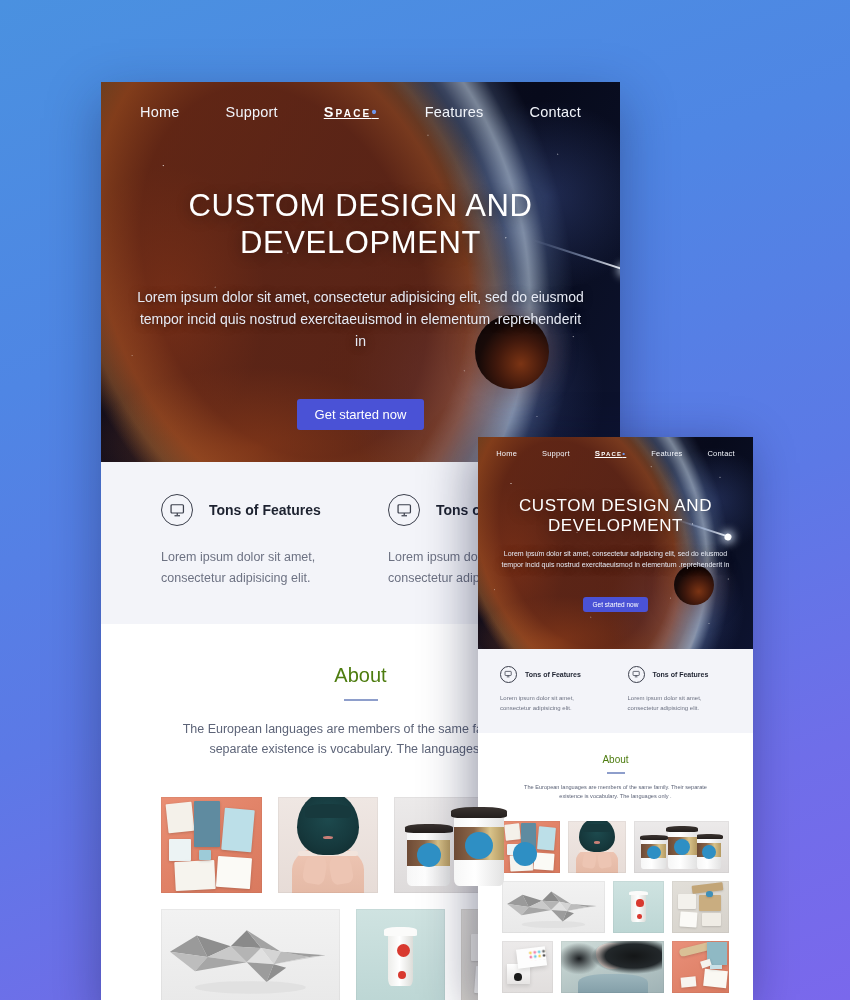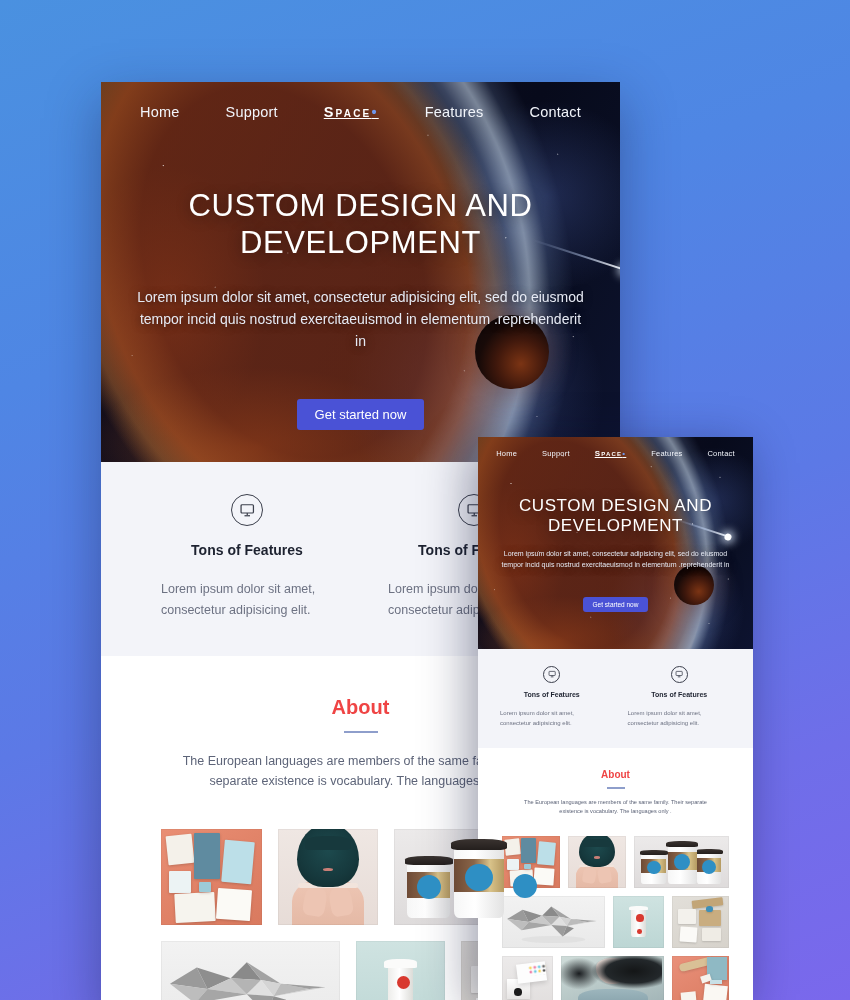--- a/index.html
+++ b/index.html
@@ -196,21 +196,21 @@
   }
   #big-window .cta { font-size: 13px; padding: 8px 18px; margin-top: 47px; }
   #small-window .cta { font-size: 6.5px; padding: 4px 10px; margin-top: 26px; }
 
   
   .features { background: #f3f4f9; display: flex; }
   #big-window .features { padding: 32px 60px 36px; gap: 55px; }
   #small-window .features { padding: 17px 22px 19px; gap: 24px; }
 
   .feature { flex: 1 1 0; min-width: 0; }
-  .feature-head { display: flex; align-items: center; flex-direction: column; }
+  .feature-head { display: flex; align-items: center; }
   #big-window .feature-head { gap: 16px; }
   #small-window .feature-head { gap: 8px; }
 
   .feature-icon {
     border-radius: 50%;
     border: 1.2px solid #3b3f4c;
     display: flex;
     align-items: center;
     justify-content: center;
     flex: none;
@@ -224,21 +224,21 @@
 
   .feature-text { color: #6d7283; line-height: 1.65; }
   #big-window .feature-text { font-size: 12.5px; margin-top: 21px; }
   #small-window .feature-text { font-size: 6px; margin-top: 11px; }
 
   
   .about { background: #ffffff; text-align: center; }
   #big-window .about { padding: 40px 70px 26px; }
   #small-window .about { padding: 21px 30px 14px; }
 
-  .about-title { color: #ef4444; font-weight: 700; }
+  .about-title { color: #4d7c0f; font-weight: 400; }
   #big-window .about-title { font-size: 20px; }
   #small-window .about-title { font-size: 10px; }
 
   .about-rule {
     height: 2px;
     background: #8e9ecb;
     margin: 0 auto;
   }
   #big-window .about-rule { width: 34px; margin-top: 12px; }
   #small-window .about-rule { width: 18px; margin-top: 7px; }

